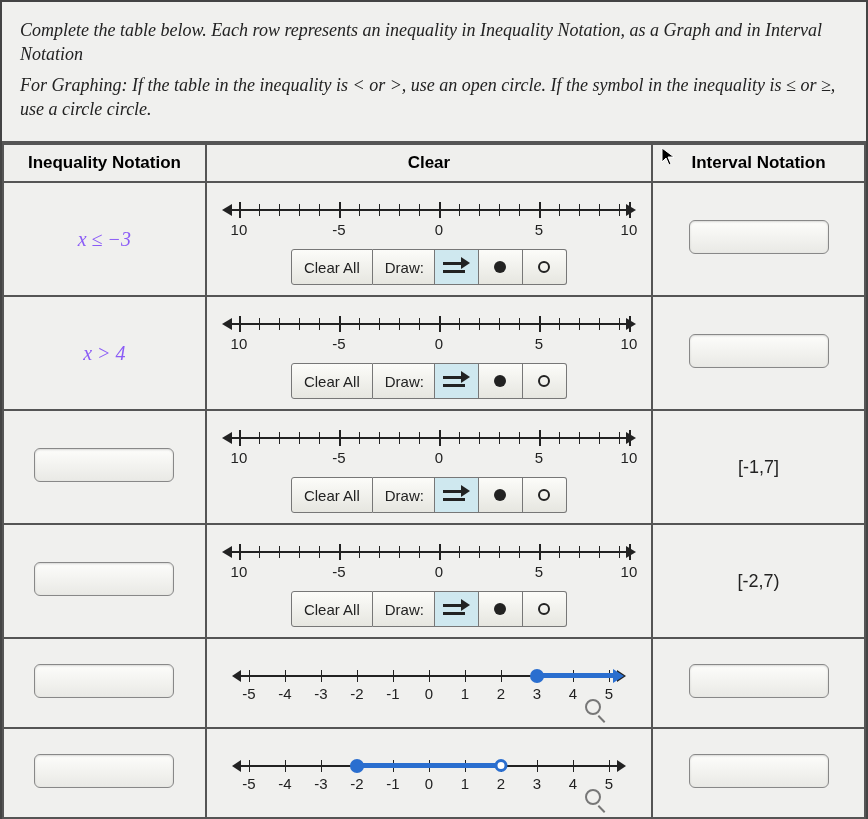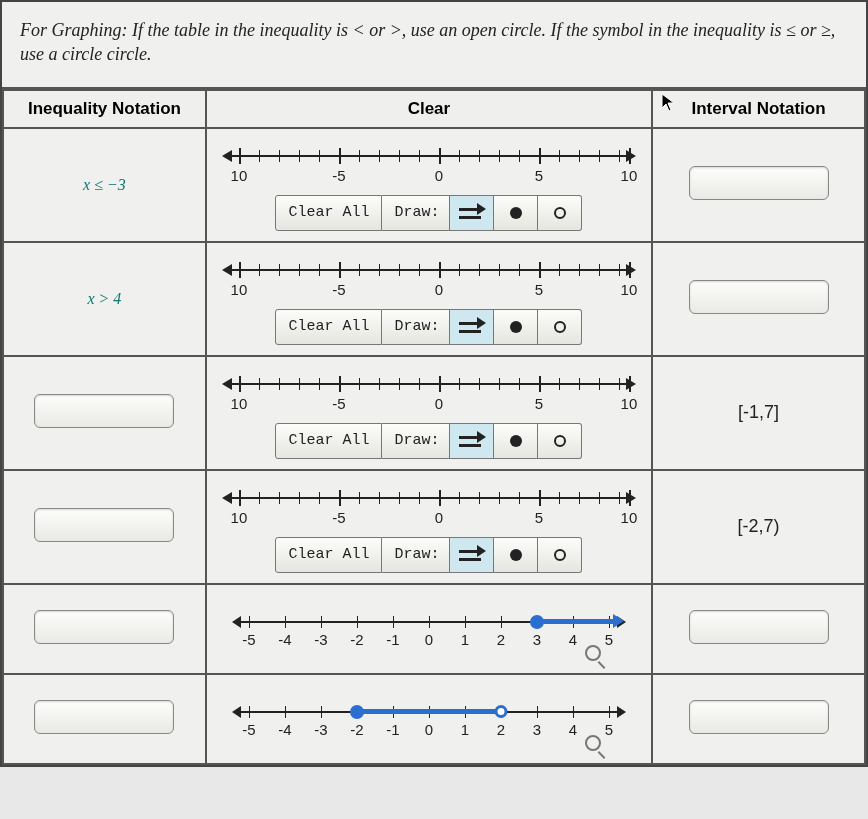--- a/index.html
+++ b/index.html
@@ -41,22 +41,22 @@
     background: #efefed;
     padding: 8px 4px;
   }
   col.col-ineq { width: 200px; }
   col.col-graph { width: 440px; }
   col.col-int { width: 210px; }
   .cell-center { text-align: center; }
   .math {
     font-style: italic;
     font-family: Georgia, serif;
-    font-size: 16px;
-    color: #0f766e;
+    font-size: 20px;
+    color: #8b5cf6;
   }
   .answer-input {
     display: inline-block;
     width: 140px;
     height: 34px;
     border: 1px solid #888;
     border-radius: 6px;
     background: linear-gradient(#fdfdfb,#e9e9e5);
     box-shadow: inset 0 1px 2px rgba(0,0,0,.15);
   }
@@ -101,21 +101,21 @@
     color: #222;
     transform: translateX(-50%);
   }
   
   .toolbar {
     display: flex;
     justify-content: center;
     align-items: center;
     gap: 0;
     margin: 10px 0 4px 0;
-    font-family: Liberation Mono, monospace;
+    font-family: Liberation Sans, sans-serif;
   }
   .tb-btn {
     border: 1px solid #777;
     background: linear-gradient(#fcfcf9,#e6e6e0);
     height: 36px;
     display: inline-flex;
     align-items: center;
     justify-content: center;
     font-size: 15px;
     color: #222;
@@ -184,20 +184,21 @@
     width:0;height:0;
   }
   .cursor svg { position:absolute; }
 </style>
 </head>
 <body>
 
 <div class="page">
 
   <div class="instructions">
+    <p>Complete the table below. Each row represents an inequality in Inequality Notation, as a Graph and in Interval Notation</p>
     <p>
       <span>For Graphing: If the table in the inequality is </span><span>&lt;</span><span> or </span><span>&gt;</span><span>, use an open circle. If the symbol in the inequality is </span><span>≤</span><span> or </span><span>≥</span><span>, use a circle circle.</span>
     </p>
   </div>
 
   <table class="main">
     <colgroup>
       <col class="col-ineq">
         <col class="col-graph">
         <col class="col-int">

